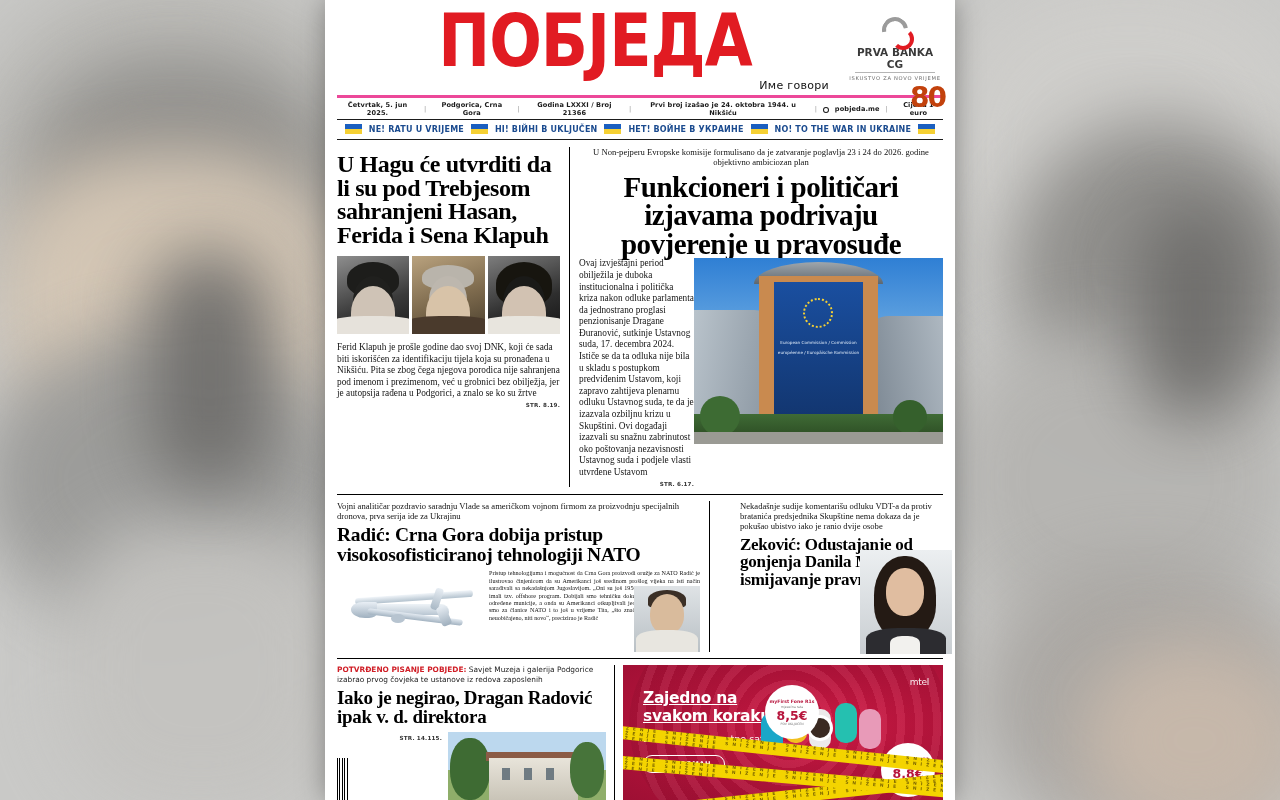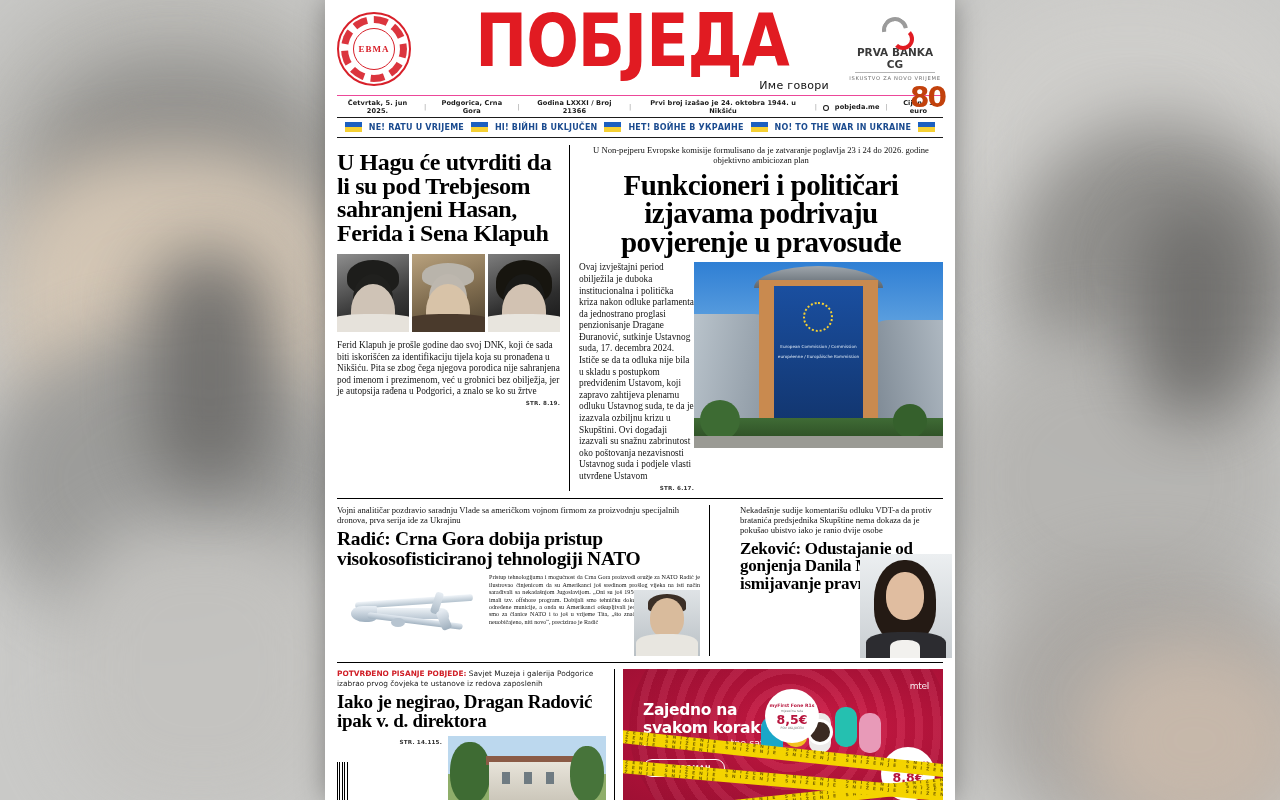--- a/index.html
+++ b/index.html
@@ -90,21 +90,21 @@
   .bank .brule { border-top: 1px solid #b5b5b5; margin: 2px 8px; }
   .bank .btag { font-family: "DejaVu Sans", sans-serif; font-size: 5.2px; color: #6c6c6c; letter-spacing: .7px; }
   .eighty {
     position: absolute; right: -2px; top: 56px;
     font-family: "DejaVu Sans", sans-serif; font-weight: bold;
     font-size: 28px; color: #c2410c; line-height: 36px; letter-spacing: -2px; margin-top: 18px;
   }
 
   
   .dateline {
-    border-top: 1px solid #ec4899; border-bottom: 1px solid #1b1b1b;
+    border-top: 3px solid #ec4899; border-bottom: 1px solid #1b1b1b;
     margin-top: 3px; padding: 2.5px 0;
     font-family: "DejaVu Sans", sans-serif; font-size: 6.6px; color: #1b1b1b;
     text-align: center; letter-spacing: .1px;
     display: flex; justify-content: center; align-items: center; gap: 6px;
     font-weight: bold;
   }
   .dateline .sep { color: #999; font-weight: normal; }
   .globe-dot {
     display: inline-block; width: 6px; height: 6px; border: 1px solid #1b1b1b;
     border-radius: 50%; position: relative; top: 1px;
@@ -173,21 +173,21 @@
     font-family: "Liberation Serif", serif; font-size: 9.3px;
     line-height: 11.6px; color: #141414; text-align: left; margin-top: 8px;
   }
   .strref {
     font-family: "DejaVu Sans", sans-serif; font-weight: bold;
     font-size: 5.6px; color: #333; letter-spacing: .2px;
     float: right; margin-top: 2px;
   }
 
   
-  .right-split { display: flex; margin-top: 6px; }
+  .right-split { display: flex; }
   .right-text { width: 115px; flex: 0 0 115px; }
   .right-photo { flex: 1; position: relative; }
 
   
   .eu-photo { width: 100%; height: 186px; position: relative; overflow: hidden; background: linear-gradient(#2f7fd4 0%, #79b4e6 55%, #cfe3f3 100%); }
   .eu-left-wing { position: absolute; left: 0; top: 52px; width: 40%; height: 134px; background: linear-gradient(100deg,#b9c3cb,#7d8995); border-radius: 0 40% 0 0; }
   .eu-right-wing { position: absolute; right: 0; top: 58px; width: 36%; height: 128px; background: linear-gradient(260deg,#aeb8c1,#6f7b87); border-radius: 40% 0 0 0; }
   .eu-tower { position: absolute; left: 26%; top: 18px; width: 48%; height: 168px; background: #c98a4f; }
   .eu-banner { position: absolute; left: 32%; top: 24px; width: 36%; height: 140px; background: linear-gradient(#1a4fa0,#12356e); }
   .eu-stars { position: absolute; left: 50%; top: 16px; transform: translateX(-50%); width: 30px; height: 30px; border-radius: 50%; border: 2px dotted #f5d033; }
@@ -261,22 +261,22 @@
   .m-tree { position: absolute; left: 2px; top: 6px; width: 40px; height: 62px; background: #3e6b33; border-radius: 46%; }
   .m-tree2 { position: absolute; right: 2px; top: 10px; width: 34px; height: 56px; background: #47743a; border-radius: 46%; }
 
   
   .ad {
     position: relative; height: 140px; overflow: hidden;
     background: radial-gradient(ellipse at 62% 44%, #d41a46 0%, #b7143c 45%, #9c0f33 100%);
   }
   .ad-rings { position: absolute; left: 52%; top: 42%; width: 320px; height: 260px; transform: translate(-50%,-50%);
     background: repeating-radial-gradient(circle, rgba(255,255,255,.06) 0 8px, rgba(0,0,0,.05) 8px 18px); border-radius: 50%; }
-  .ad-h { position: absolute; left: 20px; top: 32px; font-family: "DejaVu Sans", sans-serif; font-weight: bold;
-    font-size: 15.5px; line-height: 18px; color: #fff; letter-spacing: -.3px; }
+  .ad-h { position: absolute; left: 20px; top: 24px; font-family: "DejaVu Sans", sans-serif; font-weight: bold;
+    font-size: 15.5px; line-height: 18px; color: #fff; letter-spacing: -.3px; text-decoration: underline; }
   .ad-sub { position: absolute; left: 20px; top: 68px; font-family: "DejaVu Sans", sans-serif;
     font-size: 9.5px; color: #fff; }
   .ad-btn { position: absolute; left: 20px; top: 90px; padding: 4px 13px; border: 1px solid #fff; border-radius: 11px;
     font-family: "DejaVu Sans", sans-serif; font-weight: bold; font-size: 6.6px; color: #fff; letter-spacing: .6px; }
   .mtel-logo { position: absolute; right: 14px; top: 12px; font-family: "DejaVu Sans", sans-serif;
     font-size: 9px; color: #fff; opacity: .92; letter-spacing: -.3px; }
   .watches { position: absolute; right: 38px; top: 34px; width: 150px; height: 62px; }
   .w-item { position: absolute; width: 22px; height: 40px; border-radius: 10px; }
   .w-dial { position: absolute; width: 26px; height: 26px; border-radius: 50%; border: 3px solid #fff; }
   .badge { position: absolute; width: 54px; height: 54px; border-radius: 50%; background: #fff;
@@ -309,27 +309,20 @@
     <div class="blob bl8"></div>
     <div class="blob bl9"></div>
   <div class="blob bl10"></div>
     <div class="blob bl11"></div>
     <div class="blob bl12"></div>
 </div>
 
 <div id="page">
 
   <div class="masthead">
-    <div class="logo-emblem">
-      <div class="ring"></div>
-        <div class="hatch"></div>
-      <div class="inner">
-          <div class="mono">ЕВМА</div>
-        </div>
-    </div>
     <div class="nameplate">
       <div class="title">ПОБЈЕДА</div>
       <div class="slogan">Име говори</div>
     </div>
     <div class="bank">
       <div class="swirl"></div>
       <div class="bname">PRVA BANKA CG</div>
       <div class="brule"></div>
       <div class="btag">ISKUSTVO ZA NOVO VRIJEME</div>
     </div>

